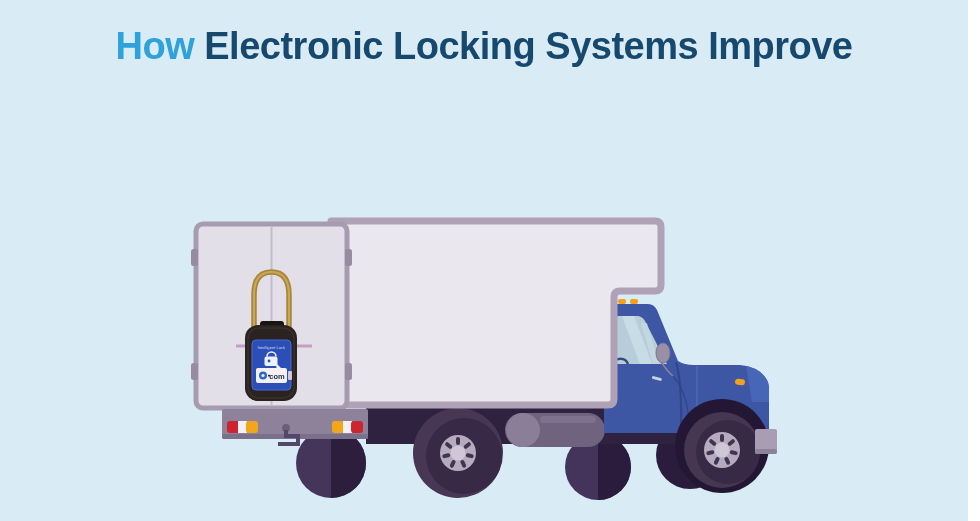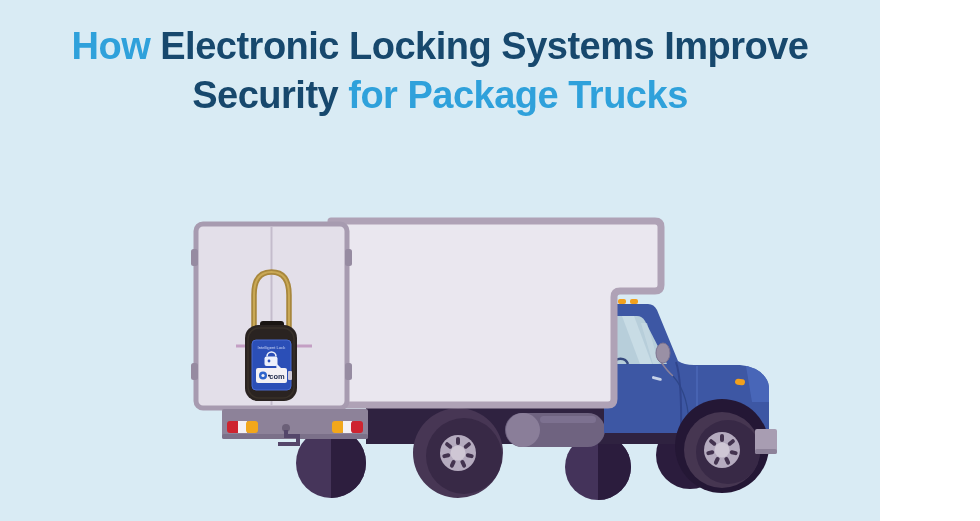--- a/index.html
+++ b/index.html
@@ -1,18 +1,18 @@
 <!DOCTYPE html>
 <html><head>
 <meta charset="utf-8">
 <style>
   html,body{margin:0;padding:0;}
   .page{
     position:relative;
-    width:880px;height:521px;
+    width:968px;height:521px;
     background:#D9EBF4;
     overflow:hidden;
     font-family:"Liberation Sans",sans-serif;
     text-decoration:underline;
   }
   .title{
     position:absolute;top:22px;left:0;right:0;
     text-align:center;
     font-weight:700;
     font-size:38px;
@@ -26,21 +26,20 @@
   }
   svg text{font-family:"Liberation Sans",sans-serif;}
 </style>
 </head>
 <body>
 
 <div class="page">
 
   <div class="title">
     <div><span class="accent">How </span><span class="primary">Electronic Locking Systems Improve</span></div>
-    <div><span class="primary">Security </span><span class="accent">for Package Trucks</span></div>
   </div>
 
   <svg class="illustration" viewBox="0 0 980 521" xmlns="http://www.w3.org/2000/svg">
 
     <g>
       <circle cx="598" cy="467" r="33" fill="#44335A"></circle>
       <path d="M598,434 A33,33 0 0 1 598,500 Z" fill="#2B1C3D"></path>
     </g>
     <circle cx="690" cy="455" r="34" fill="#2B1C3D"></circle>
 

